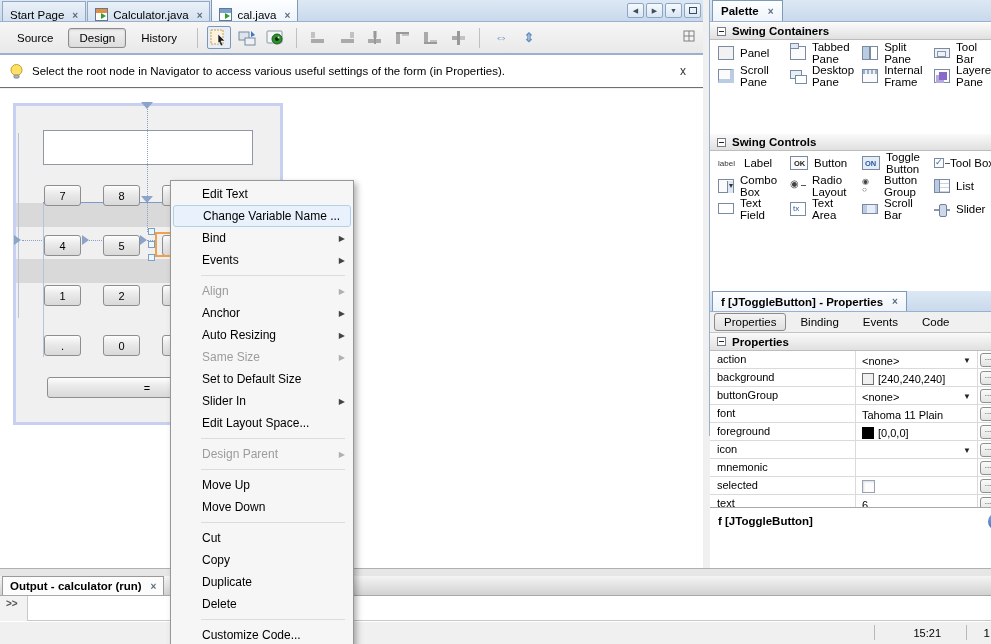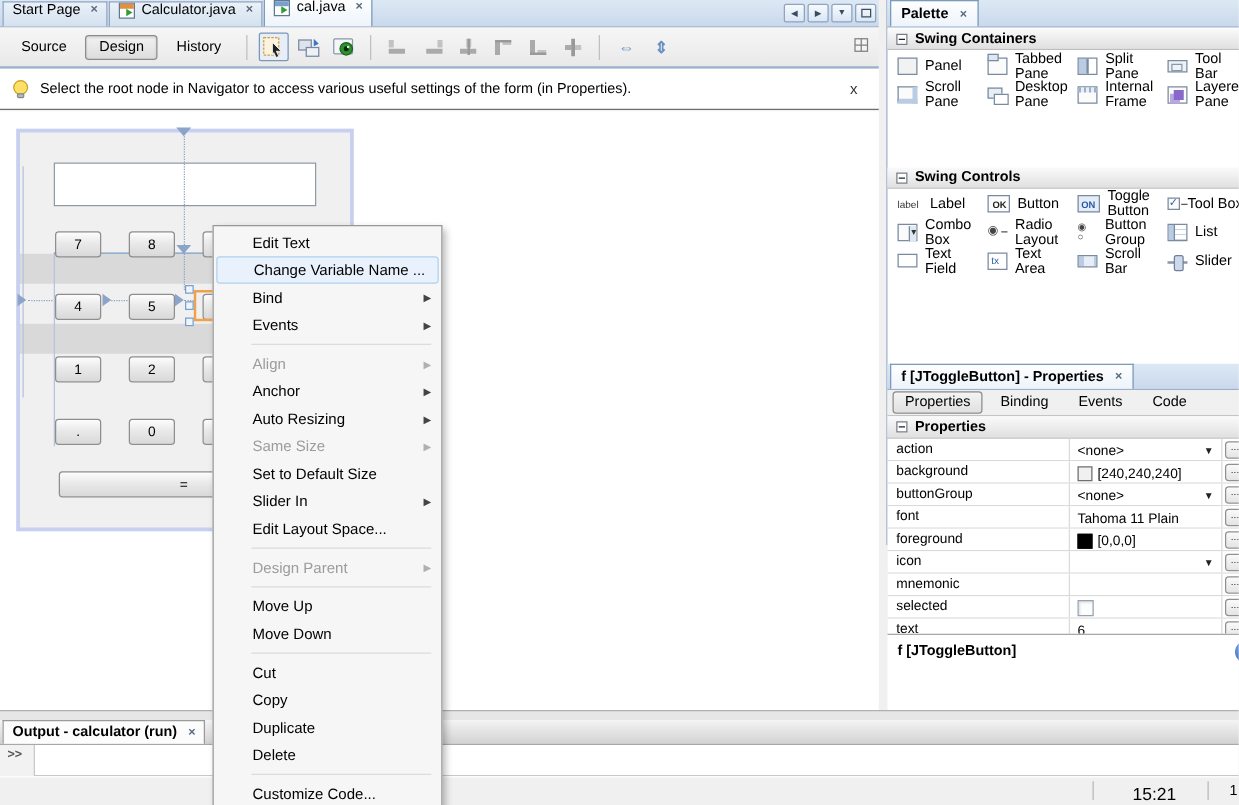--- a/index.html
+++ b/index.html
@@ -3,21 +3,21 @@
 <meta charset="utf-8">
 <style>
   *{margin:0;padding:0;box-sizing:border-box;}
   html,body{width:991px;height:644px;overflow:hidden;}
   body{font-family:"Liberation Sans",sans-serif;font-size:11px;color:#000;background:#f0f0f0;}
   .app{position:relative;width:991px;height:644px;background:#f0f0f0;}
 
   
   .tab-row{position:absolute;left:0;top:0;width:703px;height:22px;
     background:linear-gradient(#dce8f4,#c9d9ec);border-bottom:1px solid #9ab0cc;display:flex;align-items:flex-end;}
-  .etab{height:20px;display:flex;align-items:flex-start;gap:5px;padding:0 7px;margin-right:1px;
+  .etab{height:20px;display:flex;align-items:flex-end;gap:5px;padding:0 7px;margin-right:1px;
     border:1px solid #93a7c3;border-bottom:none;background:linear-gradient(#eaf1f8,#d4e1ef);font-size:11.5px;}
   .etab[data-state="selected"]{background:linear-gradient(#fdfeff,#eef4fb);height:22px;border-color:#7e9ab9;}
   .tab-close{color:#5a6b7e;font-size:10px;font-weight:bold;padding-left:3px;cursor:default;}
   .ficon{width:13px;height:13px;position:relative;display:inline-block;flex:none;border:1px solid #5e7global;}
   .ficon{border:1px solid #607890;background:#fff;}
   .ficon::before{content:"";position:absolute;left:0;top:0;right:0;height:4px;background:#7aa0cc;}
   .etab[data-icon="form-icon-orange"] .ficon::before{background:#e09040;}
   .ficon::after{content:"";position:absolute;right:1px;bottom:1px;width:0;height:0;
     border-left:5px solid #2f9e2f;border-top:3px solid transparent;border-bottom:3px solid transparent;}
   .tab-row-btns{margin-left:auto;display:flex;gap:2px;align-items:center;padding:0 2px 3px 0;}
@@ -145,21 +145,21 @@
   
   .bottom-divider{position:absolute;left:0;top:568px;width:991px;height:8px;background:#e6e6e6;border-top:1px solid #b0b0b0;}
   .output-tabrow{position:absolute;left:0;top:576px;width:991px;height:20px;background:linear-gradient(#f4f4f4,#d2d2d2);
     border-bottom:1px solid #a8a8a8;display:flex;align-items:flex-end;padding-left:2px;}
   .otab{height:19px;background:#fcfcfc;border:1px solid #9a9a9a;border-bottom:none;display:flex;align-items:center;gap:6px;
     padding:0 7px;font-weight:bold;font-size:11.5px;}
   .output-body{position:absolute;left:0;top:596px;width:991px;height:25px;background:#fff;border-bottom:1px solid #c8c8c8;}
   .o-collapse{position:absolute;left:0;top:0;width:28px;height:25px;background:#f2f2f2;border-right:1px solid #c8c8c8;
     color:#555;font-size:10px;font-weight:bold;padding:2px 0 0 6px;}
   .status-bar{position:absolute;left:0;top:621px;width:991px;height:23px;background:#f0f0f0;border-top:1px solid #fff;}
-  .clock{position:absolute;right:50px;top:5px;font-size:14px;}
+  .clock{position:absolute;right:50px;top:5px;font-size:11px;}
   .sb-sep{position:absolute;top:3px;width:1px;height:15px;background:#b8b8b8;}
   .sb-partial{position:absolute;right:1px;top:5px;font-size:11.5px;}
 
   svg{display:block;}
 </style>
 </head>
 <body>
 
 <div class="app" data-name="netbeans-window">
 

